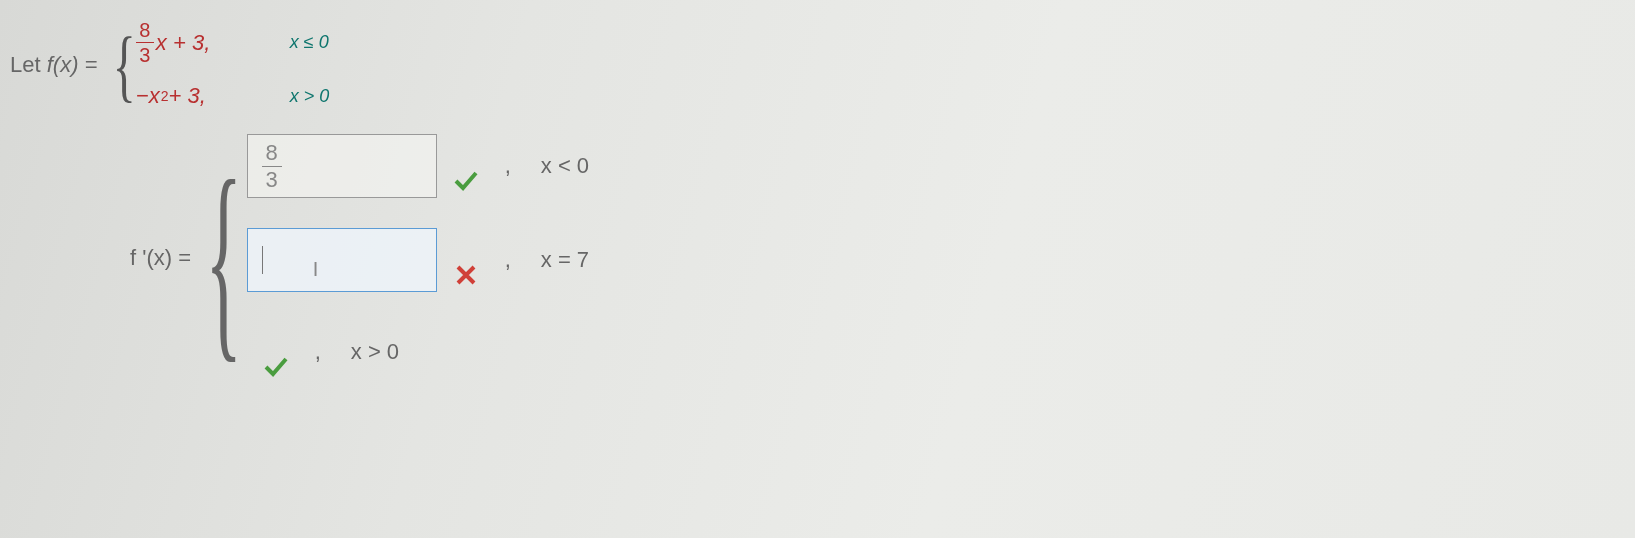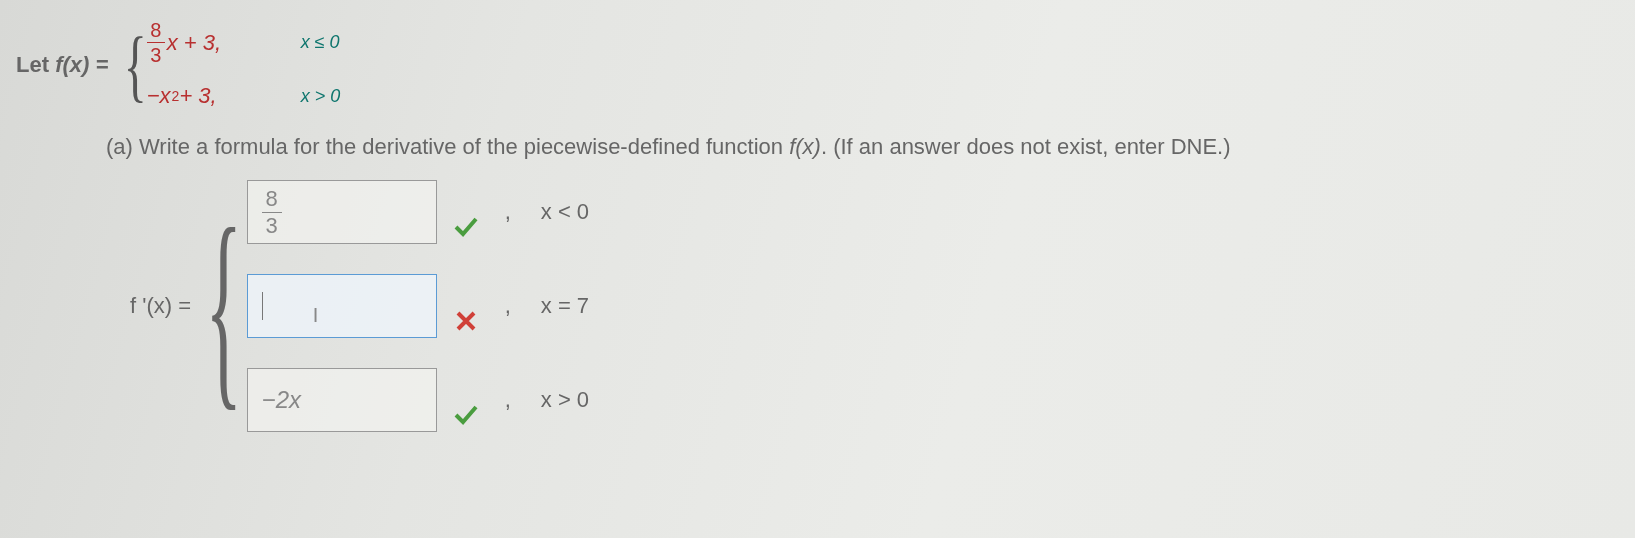--- a/index.html
+++ b/index.html
@@ -24,22 +24,21 @@
       font-style: italic;
     }
     .problem-line {
       display: flex;
       align-items: center;
       margin-bottom: 25px;
     }
     .let-text {
       font-size: 22px;
       color: #666;
-      margin-left: 6px;
-      font-weight: bold;
+      margin-left: 0;
     }
     .brace-piecewise {
       display: inline-flex;
       align-items: center;
       margin-left: 8px;
     }
     .brace-left {
       font-size: 80px;
       color: #555;
       font-family: serif;
@@ -226,23 +225,20 @@
             <span class="italic">−x</span>
               <span class="sup">2</span>
               <span class="italic"> + 3,</span>
           </span>
           <span class="cond italic">x &gt; 0</span>
         </span>
       </span>
     </span>
   </div>
 
-  <div class="part-a">
-    <span>(a) Write a formula for the derivative of the piecewise-defined function </span><span class="italic">f(x)</span><span>. (If an answer does not exist, enter DNE.)</span>
-  </div>
 
   <div class="derivative-block">
     <span class="fprime">f '(x) = </span>
     <span class="brace-left-big">{</span>
     <div class="answer-rows">
 
       <div class="answer-row">
         <div class="answer-box">
           <span class="frac">
             <span class="frac-num">8</span>
@@ -267,23 +263,20 @@
         <span class="feedback-icon">
           <svg class="cross" width="22" height="22" viewBox="0 0 22 22">
               <path d="M3 3 L19 19 M19 3 L3 19"></path>
             </svg>
         </span>
         <span class="comma">,</span>
         <span class="answer-cond">x = 7</span>
       </div>
 
       <div class="answer-row">
-        <div class="answer-box">
-          <span class="italic">−2x</span>
-        </div>
         <span class="feedback-icon">
           <svg class="check" width="26" height="26" viewBox="0 0 26 26">
               <path d="M3 13 L10 20 L23 5"></path>
             </svg>
         </span>
         <span class="comma">,</span>
         <span class="answer-cond">x &gt; 0</span>
       </div>
 
     </div>

